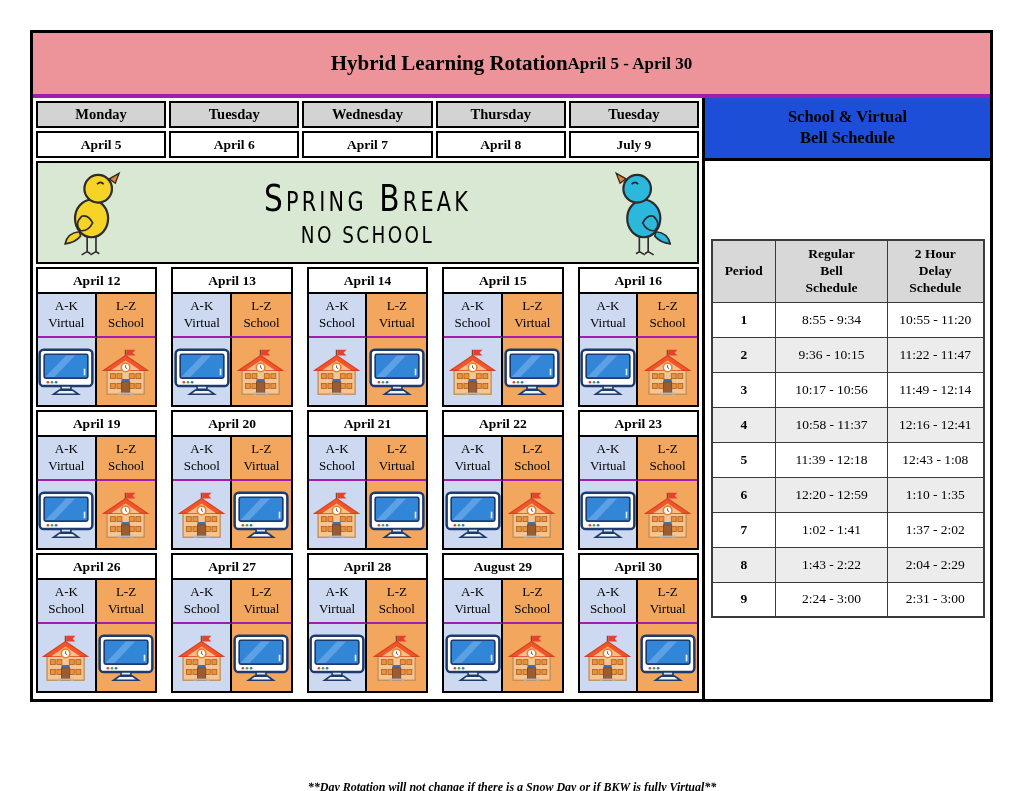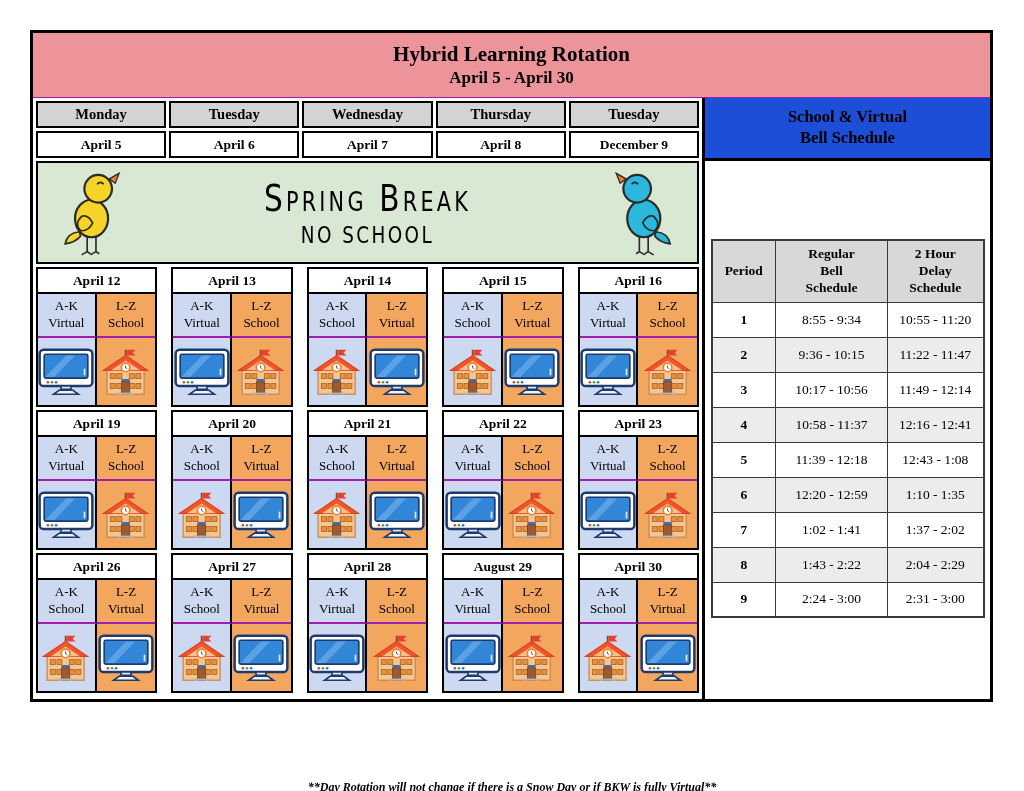--- a/index.html
+++ b/index.html
@@ -4,22 +4,22 @@
 <style>
   * { margin:0; padding:0; box-sizing:border-box; }
   html,body { background:#fff; }
   .page { position:relative; width:1024px; height:791px; background:#fff;
           font-family:"Liberation Serif", serif; color:#000; overflow:hidden; }
 
   .board { position:absolute; left:30px; top:30px; width:963px; height:672px;
            border:3px solid #000; display:flex; flex-direction:column; background:#fff; }
 
   
-  .title-banner { height:65px; background:#ec9499; border-bottom:1px solid #a21caf;
-                  display:flex; flex-direction:column; align-items:center; justify-content:center; }
+  .title-banner { height:65px; background:#ec9499; border-bottom:4px solid #a21caf;
+                  display:flex; align-items:center; justify-content:center; }
   .title-line1 { font-size:21px; font-weight:bold; }
   .title-line2 { font-size:17px; font-weight:bold; margin-top:1px; }
 
   .board-body { flex:1; display:flex; min-height:0; }
 
   
   .calendar { width:672px; border-right:3px solid #000; display:flex; flex-direction:column; background:#fff; }
   .grid5 { display:grid; grid-template-columns:repeat(5,1fr); gap:3px; margin:3px 3px 0 3px; }
   .hdr-cell { height:27px; border:2px solid #000; background:#d3d3d3;
               display:flex; align-items:center; justify-content:center;
@@ -91,21 +91,21 @@
             <div class="hdr-cell">Tuesday</div>
             <div class="hdr-cell">Wednesday</div>
             <div class="hdr-cell">Thursday</div>
             <div class="hdr-cell">Tuesday</div>
           </div>
         <div class="grid5" id="week1-dates">
             <div class="date-cell">April 5</div>
             <div class="date-cell">April 6</div>
             <div class="date-cell">April 7</div>
             <div class="date-cell">April 8</div>
-            <div class="date-cell">December 9</div>
+            <div class="date-cell">July 9</div>
           </div>
 
         <div class="spring-banner">
           <span class="bird" style="color:#f6d327;">
             <svg viewBox="0 0 52 78" xmlns="http://www.w3.org/2000/svg">
               <path d="M14 56 q-11 1 -13 11 q9 -1 14 -7 z" fill="currentColor" stroke="#2b2b2b" stroke-width="1.5"></path>
               <path d="M21 60 v14 M21 74 l-5 3 M21 74 l3 2" fill="none" stroke="#2b2b2b" stroke-width="1.5"></path>
               <path d="M29 60 v14 M29 74 l-5 3 M29 74 l3 2" fill="none" stroke="#2b2b2b" stroke-width="1.5"></path>
               <ellipse cx="25" cy="44" rx="15" ry="17" fill="currentColor" stroke="#2b2b2b" stroke-width="2"></ellipse>
               <circle cx="31" cy="17" r="12.5" fill="currentColor" stroke="#2b2b2b" stroke-width="2"></circle>

